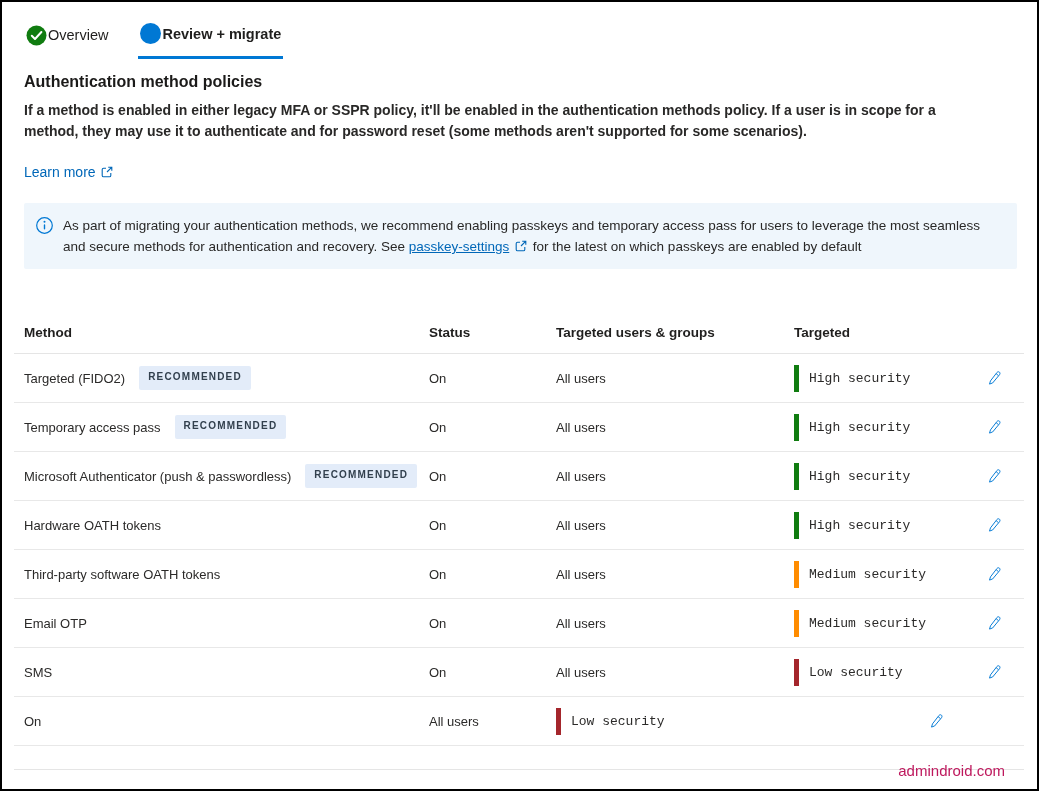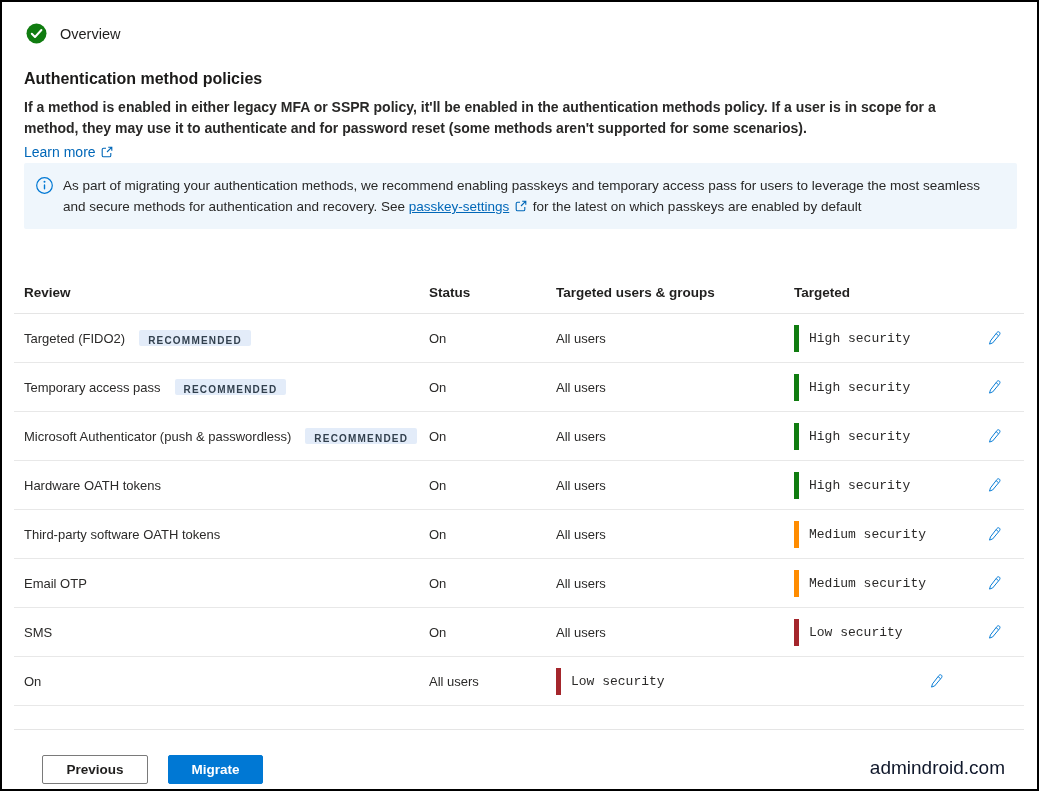--- a/index.html
+++ b/index.html
@@ -7,82 +7,86 @@
   body {
     font-family: "Liberation Sans", "DejaVu Sans", sans-serif;
     background: #ffffff;
     color: #323130;
     border: 2px solid #000000;
     position: relative;
     overflow: hidden;
   }
   
   .wizard { display: flex; gap: 28px; padding: 18px 0 0 22px; }
-  .step { display: flex; align-items: center; gap: 13px; padding: 3px 2px 12px 2px; cursor: pointer; }
+  .step { display: flex; align-items: center; gap: 1px; padding: 3px 2px 12px 2px; cursor: pointer; }
   .step .bubble { width: 21px; height: 21px; flex: 0 0 auto; display: block; }
   .step .dot { width: 21px; height: 21px; border-radius: 50%; background: #0078d4; flex: 0 0 auto; }
   .step-label { font-size: 14.5px; color: #201f1e; }
   .step.active { border-bottom: 3px solid #0078d4; }
   .step.active .step-label { font-weight: 700; }
   
   .content { padding: 14px 20px 0 22px; }
   .page-title { font-size: 16px; font-weight: 700; color: #1b1a19; margin-bottom: 9px; }
   .description { font-size: 14px; line-height: 21px; color: #292827; max-width: 965px; font-weight: bold; }
-  .learn-more { display: inline-flex; align-items: center; gap: 5px; margin-top: 5px;
+  .learn-more { display: inline-flex; align-items: center; gap: 5px; margin-top: 22px;
     color: #0067b8; font-size: 14px; text-decoration: none; cursor: pointer; }
   .ext-icon { width: 12px; height: 12px; display: inline-block; }
   
   .banner {
-    margin-top: 2px; background: #eff6fc; border-radius: 2px;
+    margin-top: 22px; background: #eff6fc; border-radius: 2px;
     display: flex; gap: 10px; padding: 12px 14px 12px 12px;
     font-size: 13.5px; line-height: 21px; color: #292827;
   }
   .banner .info-icon { flex: 0 0 auto; width: 17px; height: 17px; margin-top: 2px; }
   .banner a { color: #0067b8; text-decoration: underline; cursor: pointer; }
   .banner .ext-icon { vertical-align: -1px; margin: 0 2px; }
   
   .table { margin: 42px 13px 0 12px; }
   .trow, .thead {
     display: grid;
     grid-template-columns: 405px 127px 238px 172px 1fr;
     align-items: center;
     padding-left: 10px;
   }
   .thead { height: 43px; font-size: 13.5px; font-weight: 700; color: #201f1e;
     border-bottom: 1px solid #e5e5e5; }
   .trow { height: 49px; border-bottom: 1px solid #e8e8e8; font-size: 13px; color: #2b2a29; }
   .cell.method { display: flex; align-items: center; gap: 14px; }
   .badge {
     background: #e3ecf9; color: #32404e; font-size: 10px; font-weight: 700;
-    letter-spacing: 1.2px; padding: 5px 9px 0 9px; border-radius: 2px; white-space: nowrap;
+    letter-spacing: 1.2px; padding: 5px 9px 8px 9px; border-radius: 2px; white-space: nowrap;
   }
   .cell.security { display: flex; align-items: center; gap: 10px; font-family: Liberation Mono, monospace; }
   .sec-bar { width: 5px; height: 27px; display: inline-block; }
   .cell.edit { text-align: right; padding-right: 20px; }
   .edit-btn { background: none; border: none; cursor: pointer; padding: 2px; }
   .edit-btn svg { width: 16px; height: 16px; display: block; }
   .spacer-strip { height: 24px; border-bottom: 1px solid #e5e5e5; margin: 0 13px 0 12px; }
   
   .footer { display: flex; align-items: center; gap: 20px; padding: 25px 0 0 40px; }
   .btn { height: 29px; font-family: inherit; font-size: 13.5px; font-weight: 700;
     border-radius: 2px; cursor: pointer; }
   .btn-secondary { background: #ffffff; border: 1px solid #7a7a7a; color: #201f1e; width: 106px; }
   .btn-primary { background: #0078d4; border: 1px solid #0078d4; color: #ffffff; width: 95px; }
-  .watermark { position: absolute; right: 32px; bottom: 10px; color: #0f172a; font-size: 19px; }
+  .watermark { position: absolute; right: 32px; bottom: 10px; color: #be185d; font-size: 15px; }
 </style>
 </head>
 <body>
 
 <nav class="wizard">
   <div class="step">
     <svg class="bubble" viewBox="0 0 21 21">
       <circle cx="10.5" cy="10.5" r="10" fill="#107c10"></circle>
       <path d="M5.8 10.8l3.2 3.2 6.4-7" stroke="#ffffff" stroke-width="2" fill="none" stroke-linecap="round" stroke-linejoin="round"></path>
     </svg>
     <span class="step-label">Overview</span>
+  </div>
+  <div class="step active">
+    <span class="dot"></span>
+    <span class="step-label">Review + migrate</span>
   </div>
 </nav>
 
 <div class="content">
   
   <h2 class="page-title">Authentication method policies</h2>
   <p class="description">If a method is enabled in either legacy MFA or SSPR policy, it'll be enabled in the authentication methods policy. If a user is in scope for a method, they may use it to authenticate and for password reset (some methods aren't supported for some scenarios).</p>
   <a class="learn-more">
     <span>Learn more</span>
     <svg class="ext-icon" viewBox="0 0 12 12">
@@ -105,21 +109,21 @@
         <path d="M5 2.2H2.6c-.8 0-1.4.6-1.4 1.4v5.8c0 .8.6 1.4 1.4 1.4h5.8c.8 0 1.4-.6 1.4-1.4V7" stroke="#0067b8" stroke-width="1.1" fill="none"></path>
         <path d="M7.2 1.2h3.6v3.6M10.6 1.4L6 6" stroke="#0067b8" stroke-width="1.1" fill="none"></path>
       </svg>
       <span> for the latest on which passkeys are enabled by default</span>
     </div>
   </div>
 </div>
 
 <div class="table">
   <div class="thead">
-    <div class="cell">Review</div>
+    <div class="cell">Method</div>
     <div class="cell">Status</div>
     <div class="cell">Targeted users &amp; groups</div>
     <div class="cell">Targeted</div>
     <div class="cell"></div>
   </div>
   <div id="table-body">
   <div class="trow">
     <div class="cell method">
       <span class="method-label">Targeted (FIDO2)</span>
       <span class="badge">RECOMMENDED</span>

